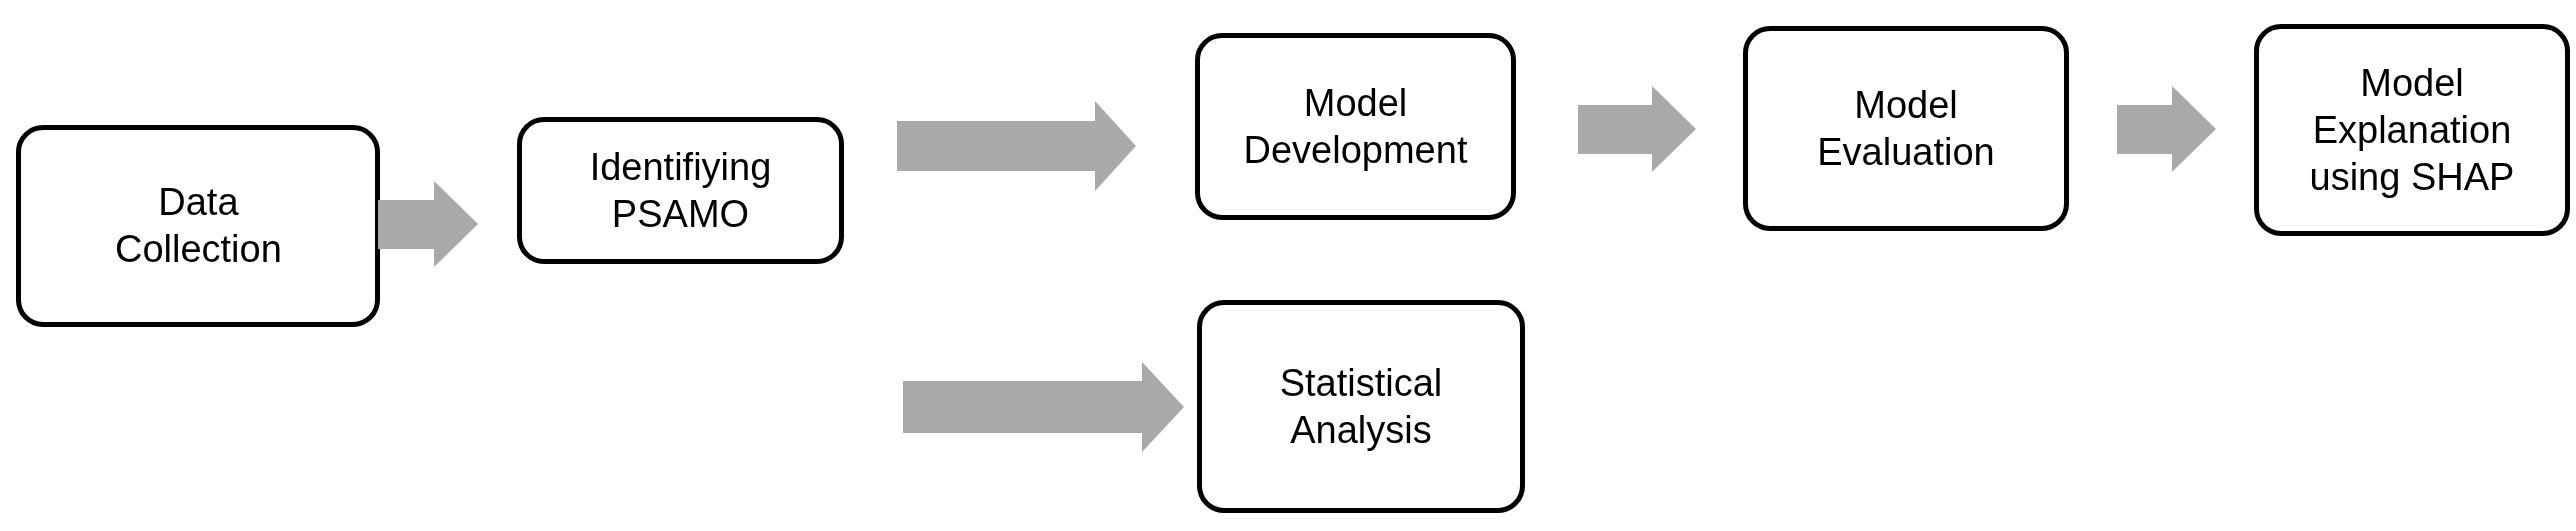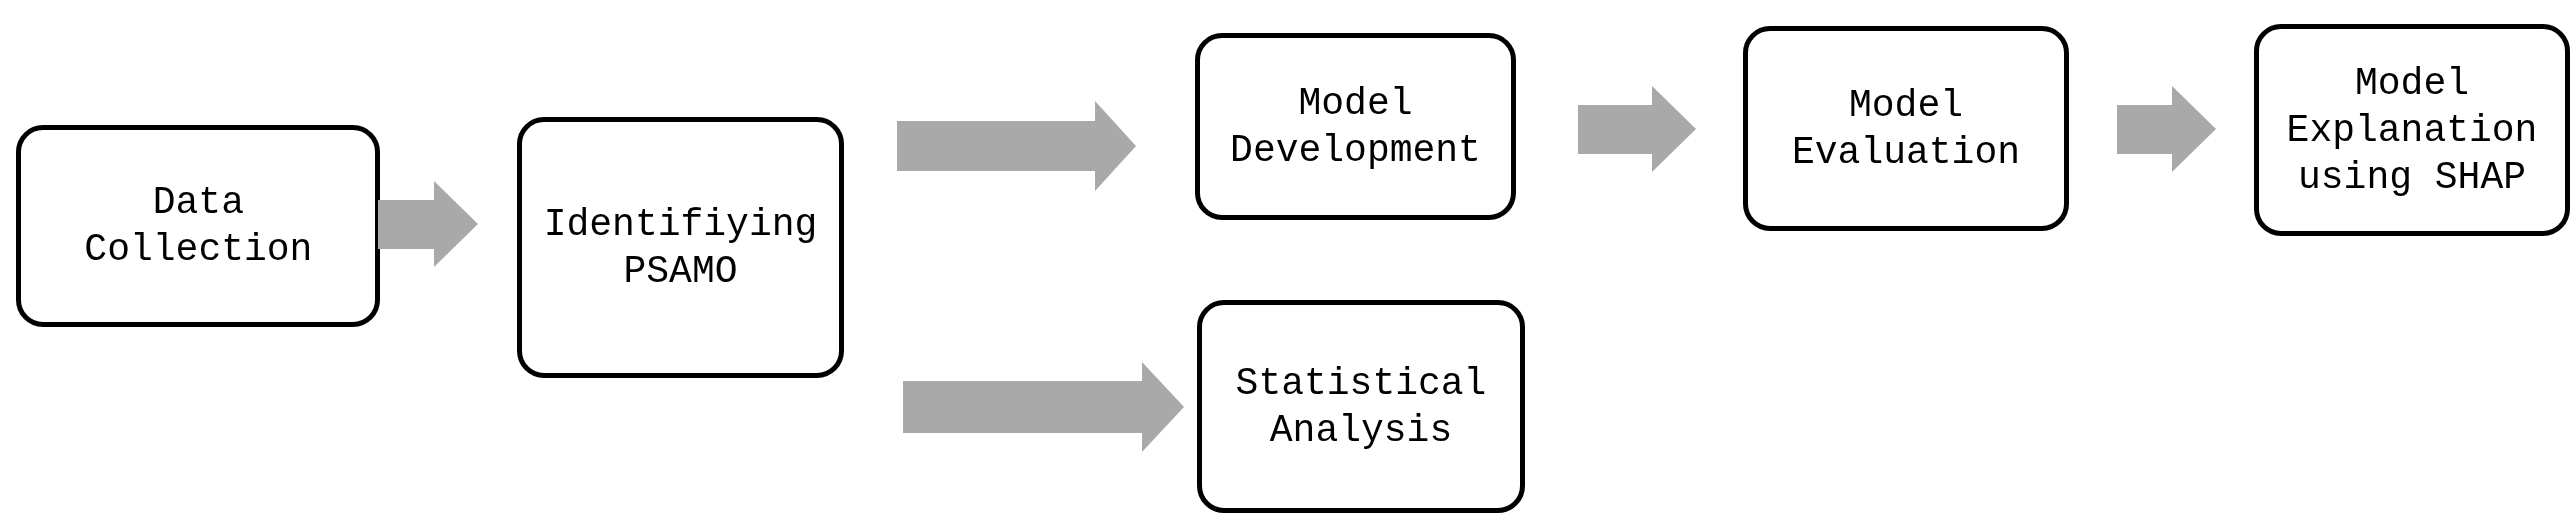--- a/index.html
+++ b/index.html
@@ -17,32 +17,31 @@
   }
   .node {
     position: absolute;
     box-sizing: border-box;
     border: 5.9px solid var(--node-border, #000000);
     border-radius: 27px;
     background: var(--node-fill, #ffffff);
     display: flex;
     align-items: center;
     justify-content: center;
-    font-family: Liberation Mono, monospace;
   }
   .node .label {
     white-space: pre-line;
     text-align: center;
     color: var(--text, #000000);
     font-size: 38px;
     line-height: 47px;
   }
   
   #node-data-collection        { left: 16.4px;   top: 125px; width: 364px; height: 202px; }
-  #node-identifiying-psamo     { left: 517px;  top: 117px; width: 327px; height: 261px; }
+  #node-identifiying-psamo     { left: 517px;  top: 117px; width: 327px; height: 147px; }
   #node-model-development      { left: 1195px; top: 33px;  width: 321px; height: 187px; }
   #node-model-evaluation       { left: 1743px; top: 26px;  width: 326px; height: 205px; }
   #node-model-explanation-shap { left: 2254px; top: 24px;  width: 316px; height: 212px; }
   #node-statistical-analysis   { left: 1197px; top: 300px; width: 328px; height: 213px; }
 
   .arrow {
     position: absolute;
     display: flex;
     align-items: center;
   }

